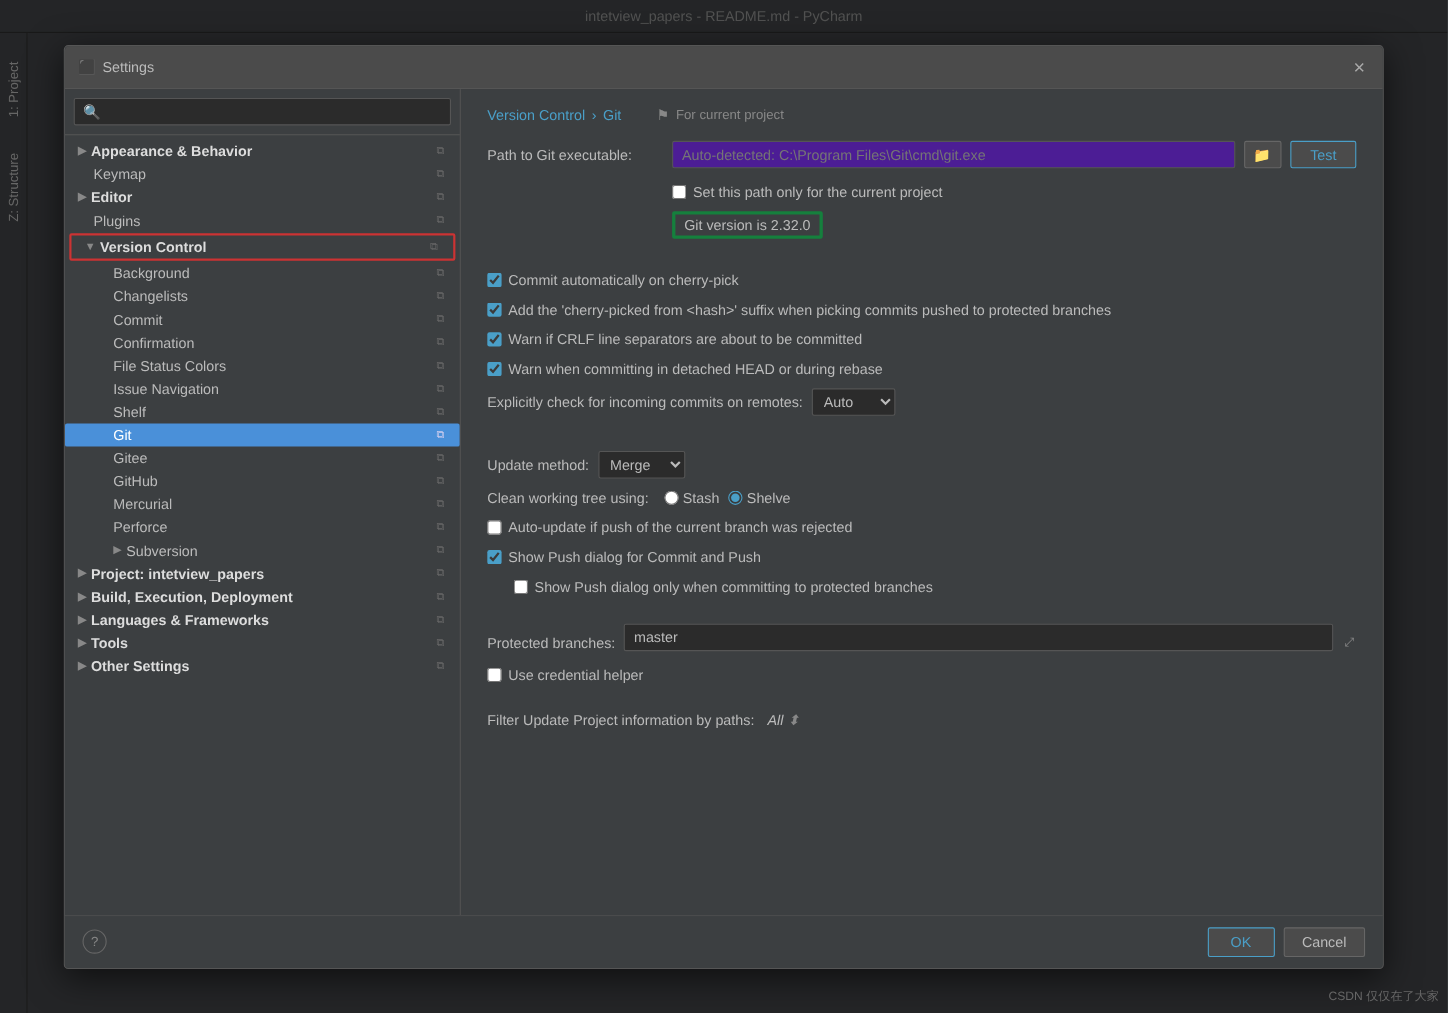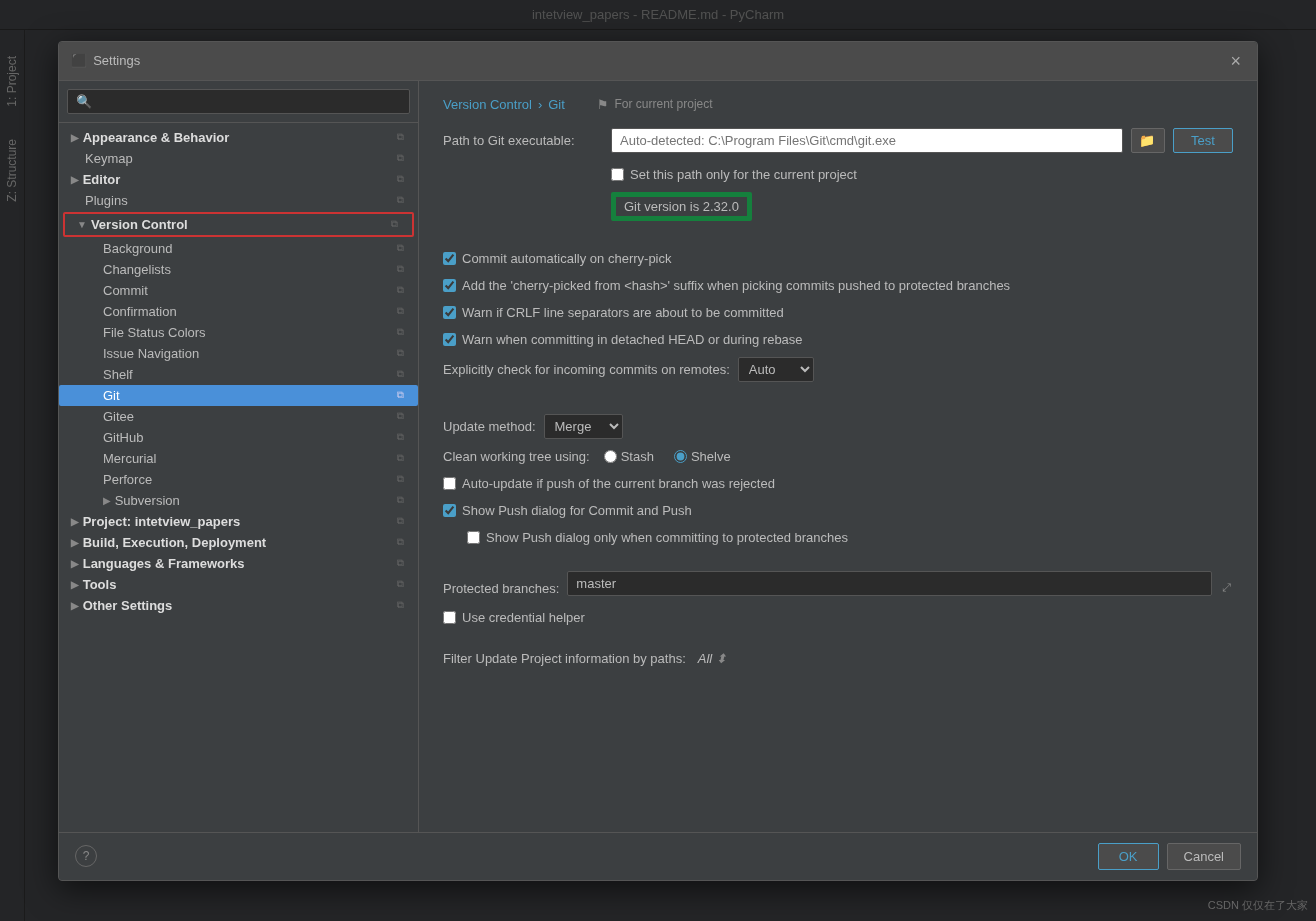--- a/index.html
+++ b/index.html
@@ -44,35 +44,35 @@
     .settings-content { flex: 1; background: #3c3f41; overflow-y: auto; padding: 16px 24px; }
     .settings-content::-webkit-scrollbar { width: 8px; }
     .settings-content::-webkit-scrollbar-track { background: #3c3f41; }
     .settings-content::-webkit-scrollbar-thumb { background: #555; }
     
     .breadcrumb { display: flex; align-items: center; gap: 6px; color: #4a9fc8; margin-bottom: 16px; font-size: 13px; }
     
     .form-row { margin-bottom: 12px; display: flex; align-items: center; gap: 8px; }
     .form-label { color: #bbb; min-width: 160px; flex-shrink: 0; }
     
-    .path-input { background: #ffffff; border: 1px solid #555; color: #888; padding: 4px 8px; font-size: 13px; flex: 1; border-radius: 2px; }
+    .path-input { background: #4c1d95; border: 1px solid #555; color: #888; padding: 4px 8px; font-size: 13px; flex: 1; border-radius: 2px; }
     .folder-btn { background: #4b4b4b; border: 1px solid #666; color: #bbb; padding: 4px 8px; cursor: pointer; border-radius: 2px; }
     .test-btn { background: #4b4b4b; border: 1px solid #4a9fc8; color: #4a9fc8; padding: 4px 16px; cursor: pointer; border-radius: 2px; min-width: 60px; }
     
     .checkbox-row { display: flex; align-items: center; gap: 6px; margin-bottom: 8px; color: #bbb; padding: 2px 0; }
     .checkbox-row input[type="checkbox"] { accent-color: #4a9fc8; width: 13px; height: 13px; }
     
-    .git-version-box { display: inline-flex; border: 5px solid #15803d; border-radius: 2px; padding: 2px 8px; color: #bbb; margin-bottom: 12px; margin-left: 168px; }
+    .git-version-box { display: inline-flex; border: 3px solid #15803d; border-radius: 2px; padding: 2px 8px; color: #bbb; margin-bottom: 12px; margin-left: 168px; }
     
     .section-divider { height: 16px; }
     
     .select-row { display: flex; align-items: center; gap: 8px; margin-bottom: 8px; color: #bbb; }
     .small-select { background: #2b2b2b; border: 1px solid #555; color: #bbb; padding: 3px 6px; font-size: 13px; border-radius: 2px; }
     
-    .radio-group { display: flex; align-items: center; gap: 20px; }
+    .radio-group { display: flex; align-items: center; gap: 8px; }
     .radio-group label { color: #bbb; display: flex; align-items: center; gap: 4px; }
     .radio-group input[type="radio"] { accent-color: #4a9fc8; }
     
     .protected-row { display: flex; align-items: flex-end; gap: 8px; margin-bottom: 12px; color: #bbb; }
     .protected-input { background: #2b2b2b; border: 1px solid #555; color: #bbb; padding: 4px 8px; font-size: 13px; flex: 1; border-radius: 2px; }
     .expand-icon { color: #888; font-size: 11px; padding: 2px; cursor: pointer; }
     
     .dialog-footer { background: #3c3f41; border-top: 1px solid #555; padding: 10px 16px; display: flex; align-items: center; justify-content: flex-end; gap: 8px; flex-shrink: 0; border-radius: 0 0 4px 4px; }
     .help-btn { background: none; border: 1px solid #666; border-radius: 50%; width: 22px; height: 22px; color: #888; cursor: pointer; display: flex; align-items: center; justify-content: center; font-size: 12px; margin-right: auto; }
     .ok-btn { background: #4b4b4b; border: 1px solid #4a9fc8; color: #4a9fc8; padding: 5px 20px; cursor: pointer; border-radius: 2px; }

